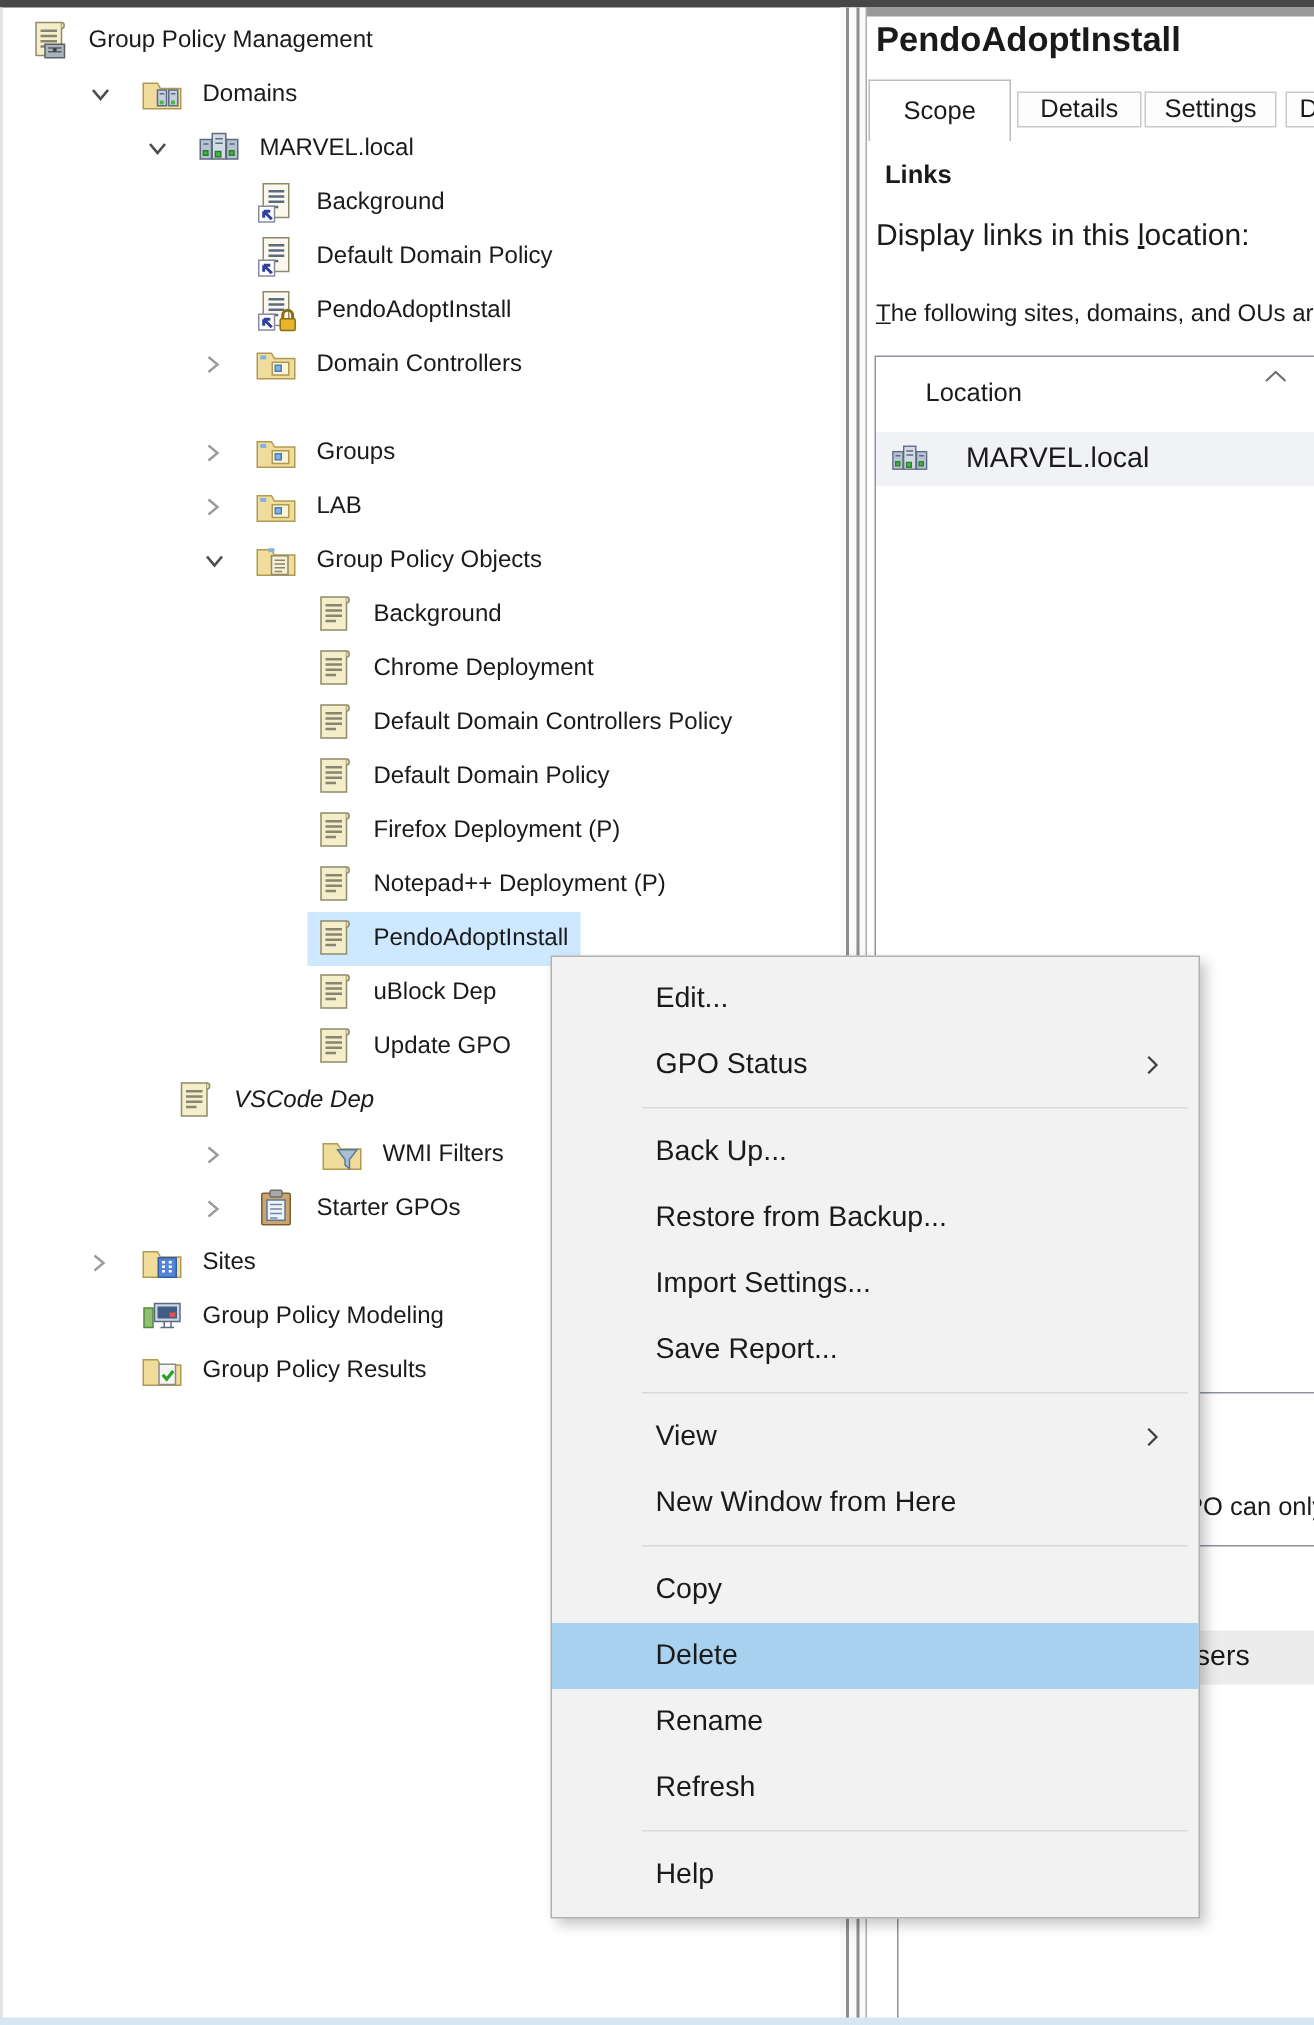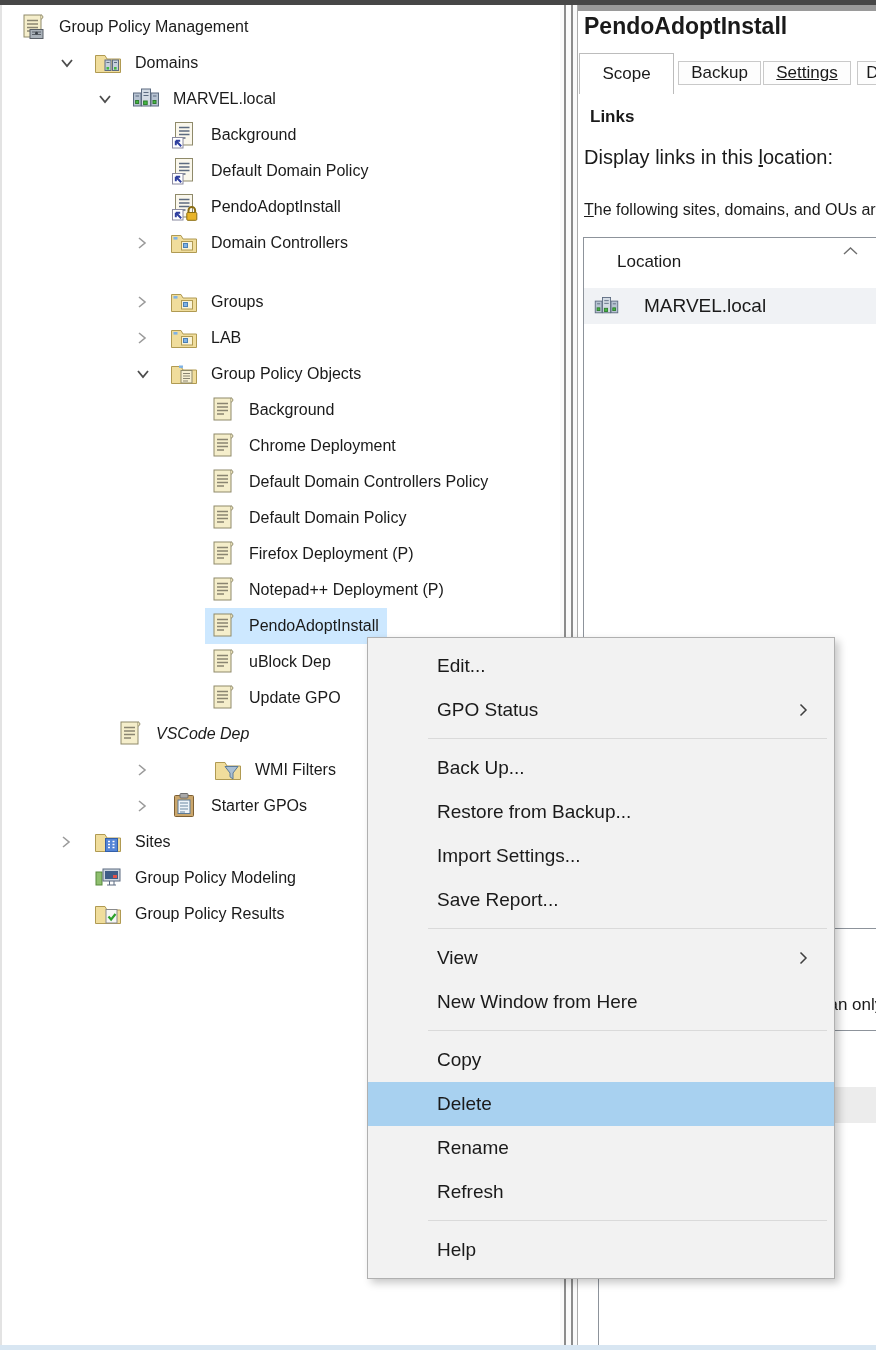--- a/index.html
+++ b/index.html
@@ -49,21 +49,21 @@
   .sort-caret{position:absolute;left:258px;top:8px}
   .loc-row{height:36px;display:flex;align-items:center;background:#f0f2f5;font-size:19px;padding-left:9px;white-space:nowrap}
   .loc-row .ticon{width:27px;height:27px;margin-right:24px}
 
   .sec-text{left:631px;top:995px;font-size:17px;white-space:nowrap;z-index:1}
   .sec-list{left:598px;top:1030px;width:306px;height:321px;border:1px solid #8d939b;background:#fff;z-index:1}
   .sec-row{margin-top:56px;height:36px;display:flex;align-items:center;background:#ececec;font-size:19px;padding-left:29px;white-space:nowrap}
   .sec-row .ticon{width:26px;height:26px;margin-right:8px}
 
   
-  #context-menu{left:367px;top:637px;width:468px;box-sizing:border-box;background:#f2f2f2;
+  #context-menu{left:367px;top:637px;width:433px;box-sizing:border-box;background:#f2f2f2;
     border:1px solid #b0b0b0;padding:6px 0;z-index:30;box-shadow:4px 4px 8px rgba(0,0,0,.22)}
   .menu-item{height:44px;display:flex;align-items:center;padding-left:69px;font-size:19px;position:relative;white-space:nowrap}
   .menu-item.hl{background:#a8d1f0}
   .menu-arrow{position:absolute;right:26px;top:50%;transform:translateY(-50%)}
   .menu-sep{height:1px;background:#dadada;margin:6px 7px 7px 60px}
 </style>
 </head>
 <body>
 
 <div class="abs top-border"></div>
@@ -444,23 +444,23 @@
 </div>
 <div class="abs rp-border"></div>
 <div class="abs rp-strip"></div>
 
 <div class="abs rp-title">PendoAdoptInstall</div>
 <div id="tabs">
     <div class="tab active" style="left: 579px; width: 95px;">
       <span>Scope</span>
     </div>
     <div class="tab" style="left: 678px; width: 83px;">
-      <span>Backup</span>
-    </div>
-    <div class="tab" style="left: 763px; width: 88px; text-decoration: underline;">
+      <span>Details</span>
+    </div>
+    <div class="tab" style="left: 763px; width: 88px;">
       <span>Settings</span>
     </div>
     <div class="tab" style="left: 857px; width: 100px;">
       <span>Delegation</span>
     </div>
   </div>
 
 <div class="abs links-heading">Links</div>
 <div class="abs display-label"><span>Display links in this </span><span class="u">l</span><span>ocation:</span></div>
 <div class="abs linked-label"><span class="u">T</span><span>he following sites, domains, and OUs are linked to this GPO:</span></div>

